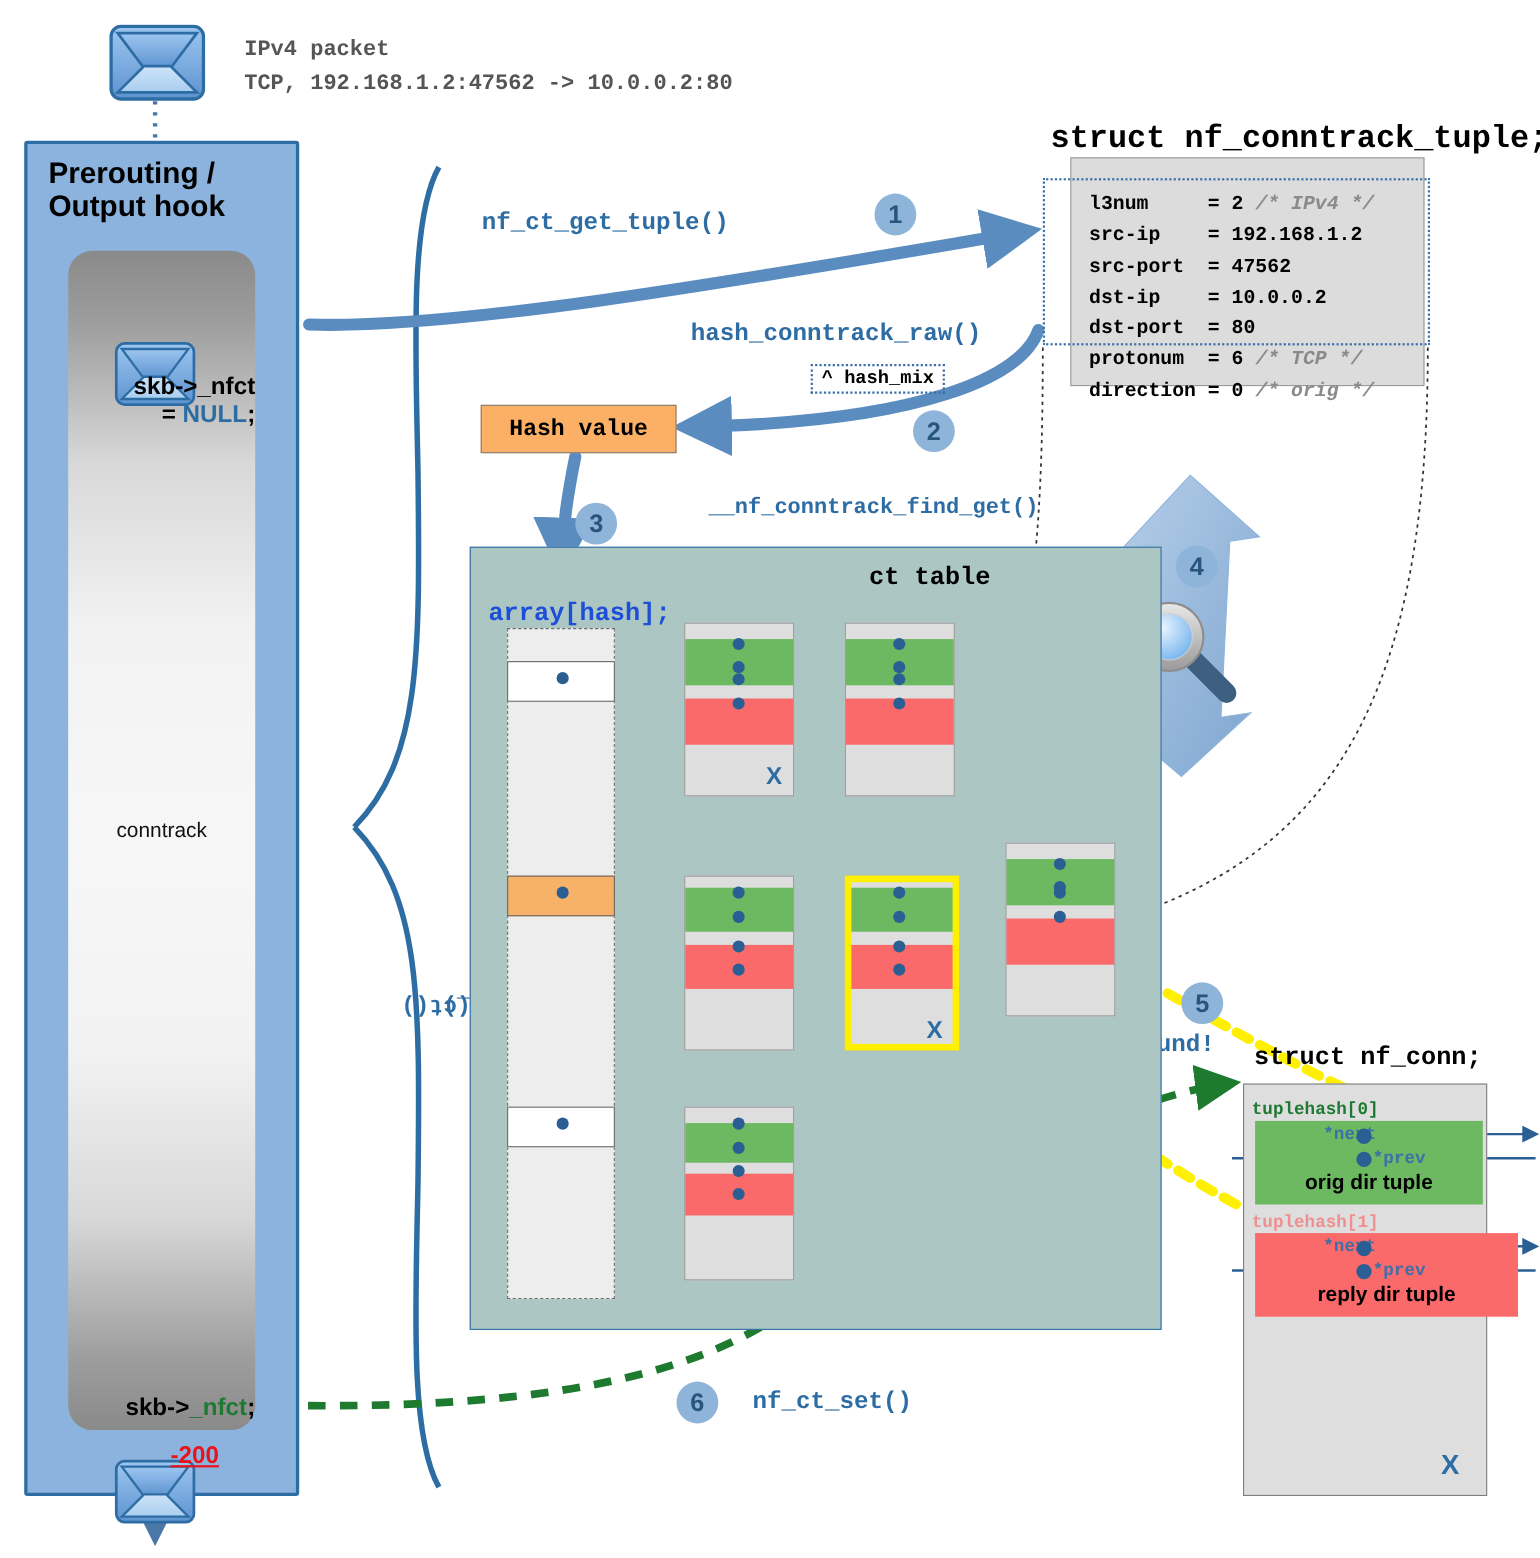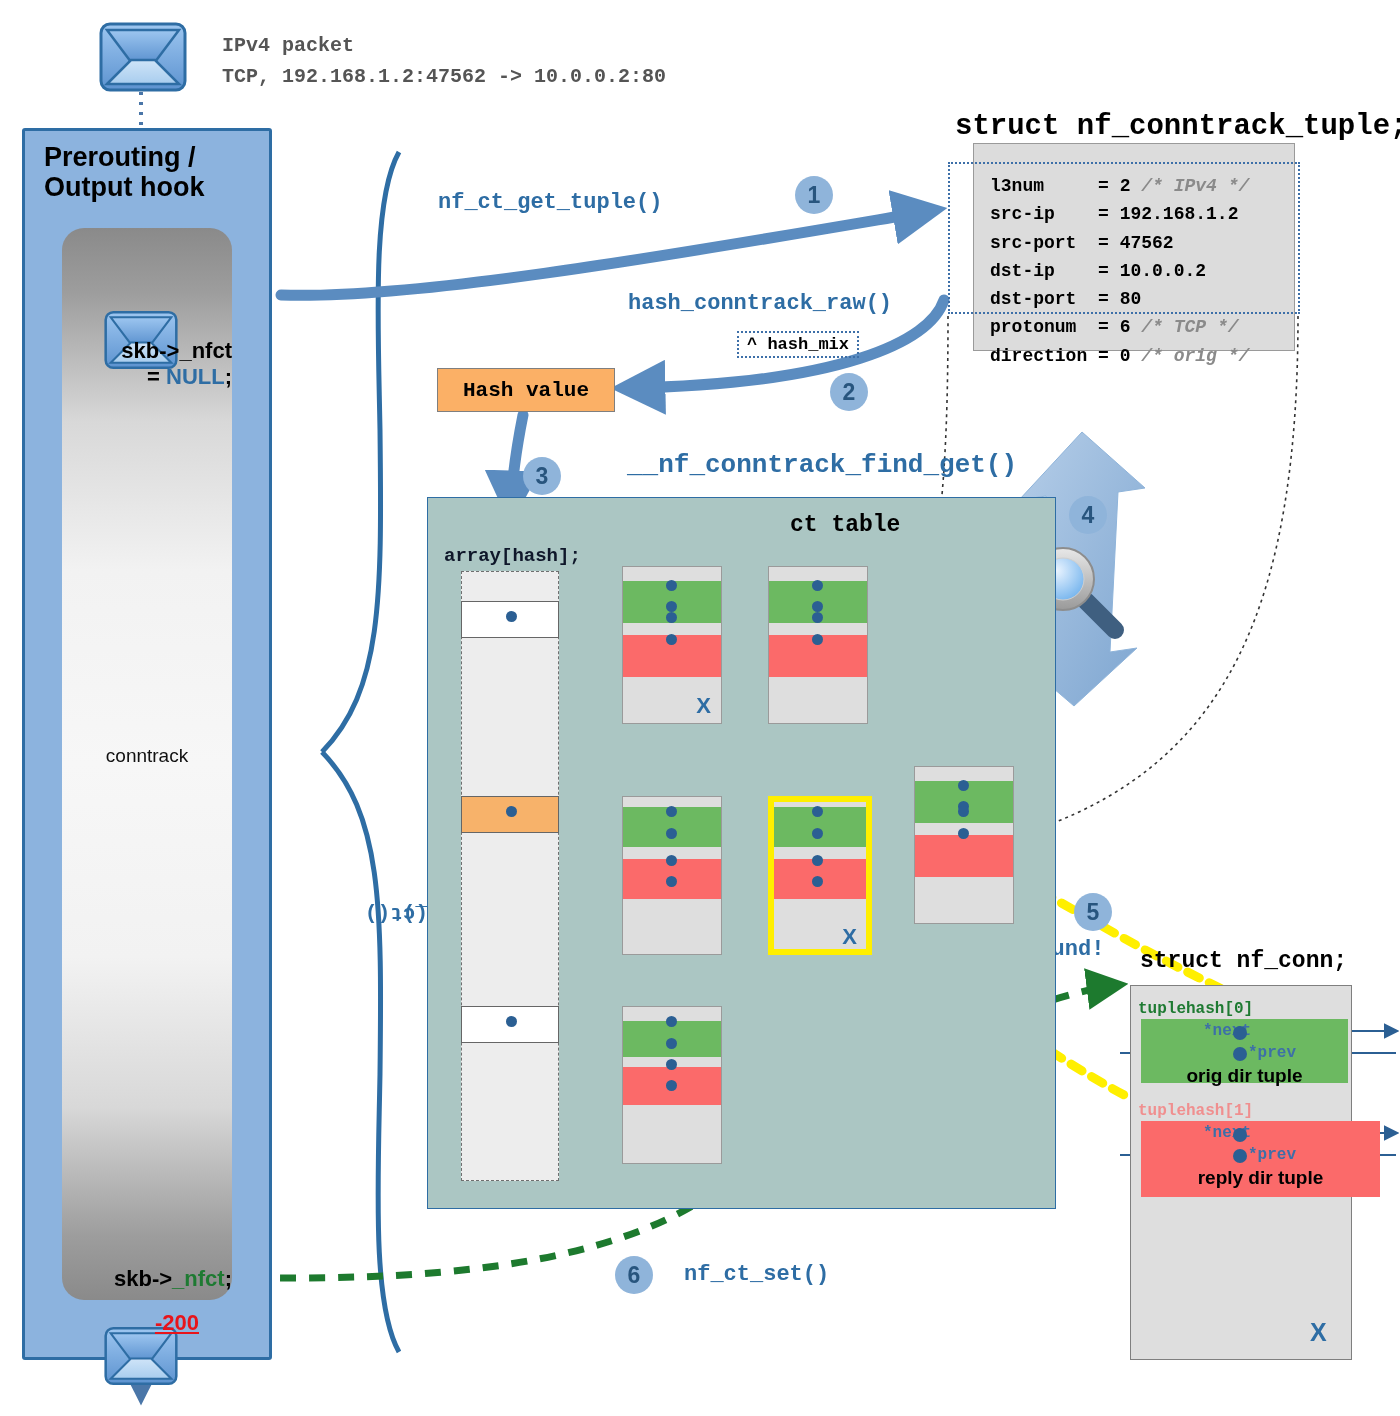--- a/index.html
+++ b/index.html
@@ -37,31 +37,31 @@
 
   
   #hash-box{left:437px;top:368px;width:178px;height:44px;background:#fbb066;border:1px solid #7f7f7f;box-sizing:border-box;
             display:flex;align-items:center;justify-content:center;font-size:21px;font-weight:bold;color:#000;}
   #hash-mix{left:737px;top:331px;padding:2px 8px;border:2px dotted #3d6fa8;font-size:17px;font-weight:bold;color:#000;white-space:nowrap;}
 
   
   .bluelabel{color:#2e6da4;font-weight:bold;font-family:"Liberation Mono", monospace;white-space:nowrap;}
   #lbl-get-tuple{left:438px;top:190px;font-size:22px;}
   #lbl-hash-raw{left:628px;top:291px;font-size:22px;}
-  #lbl-find-get{left:627px;top:450px;font-size:26px;}
+  #lbl-find-get{left:644px;top:450px;font-size:20px;}
   #lbl-match{left:946px;top:937px;font-size:22px;}
   #lbl-set{left:684px;top:1262px;font-size:22px;}
   #lbl-vert{left:277px;top:585px;width:36px;height:340px;}
   #lbl-vert span{display:inline-block;transform:rotate(-90deg);transform-origin:left top;
                  position:absolute;left:0;top:340px;font-size:21px;white-space:nowrap;}
 
   
   #ct-table{left:427px;top:497px;width:629px;height:712px;background:#abc6c3;border:1px solid #2e6da4;box-sizing:border-box;}
   #ct-title{left:790px;top:512px;font-size:23px;font-weight:bold;color:#000;font-family:"Liberation Mono", monospace;}
-  #array-label{left:444px;top:545px;font-size:19px;font-weight:bold;color:#0f172a;font-family:"Liberation Mono", monospace;}
+  #array-label{left:444px;top:545px;font-size:23px;font-weight:bold;color:#1d4ed8;font-family:"Liberation Mono", monospace;}
   #array-col{left:461px;top:571px;width:98px;height:610px;background:#ededed;border:1px dashed #6f6f6f;box-sizing:border-box;}
   .slot{position:absolute;left:461px;width:98px;height:37px;border:1px solid #666;box-sizing:border-box;}
   .slot.white{background:#ffffff;}
   .slot.orange{background:#f7b26a;}
 
   
   .card{position:absolute;background:#dedede;border:1px solid #9a9a9a;box-sizing:border-box;}
   .band{position:absolute;left:0;width:100%;box-sizing:border-box;}
   .band.green{background:#6cb961;}
   .band.red{background:#fb6a6a;}
@@ -329,21 +329,21 @@
 </div>
 <div class="dot abs" style="left:666px;top:1016px;"></div>
 <div class="dot abs" style="left:666px;top:1038px;"></div>
 <div class="dot abs" style="left:666px;top:1059px;"></div>
 <div class="dot abs" style="left:666px;top:1080px;"></div>
 
 <div class="abs" id="conn-title">struct nf_conn;</div>
 <div class="abs" id="conn-box"></div>
 
 <div class="th-label abs" style="top:1000px;color:#1e7a32;">tuplehash[0]</div>
-<div class="conn-band abs" style="top:1019px;height:64px;background:#6cb961;">
+<div class="conn-band abs" style="top:1019px;height:76px;background:#6cb961;">
   <div class="bandtitle" style="top:46px;">orig dir tuple</div>
 </div>
 <div class="ptr abs" style="left:1203px;top:1022px;">*next</div>
 <div class="ptr abs" style="left:1248px;top:1044px;">*prev</div>
 <div class="dot abs" style="left:1233px;top:1026px;width:14px;height:14px;"></div>
 <div class="dot abs" style="left:1233px;top:1047px;width:14px;height:14px;"></div>
 
 <div class="th-label abs" style="top:1102px;color:#f08f8f;text-align:right;">tuplehash[1]</div>
 <div class="conn-band abs" style="top:1121px;height:76px;background:#fb6a6a;padding-left:32px;">
   <div class="bandtitle" style="top:46px;">reply dir tuple</div>

